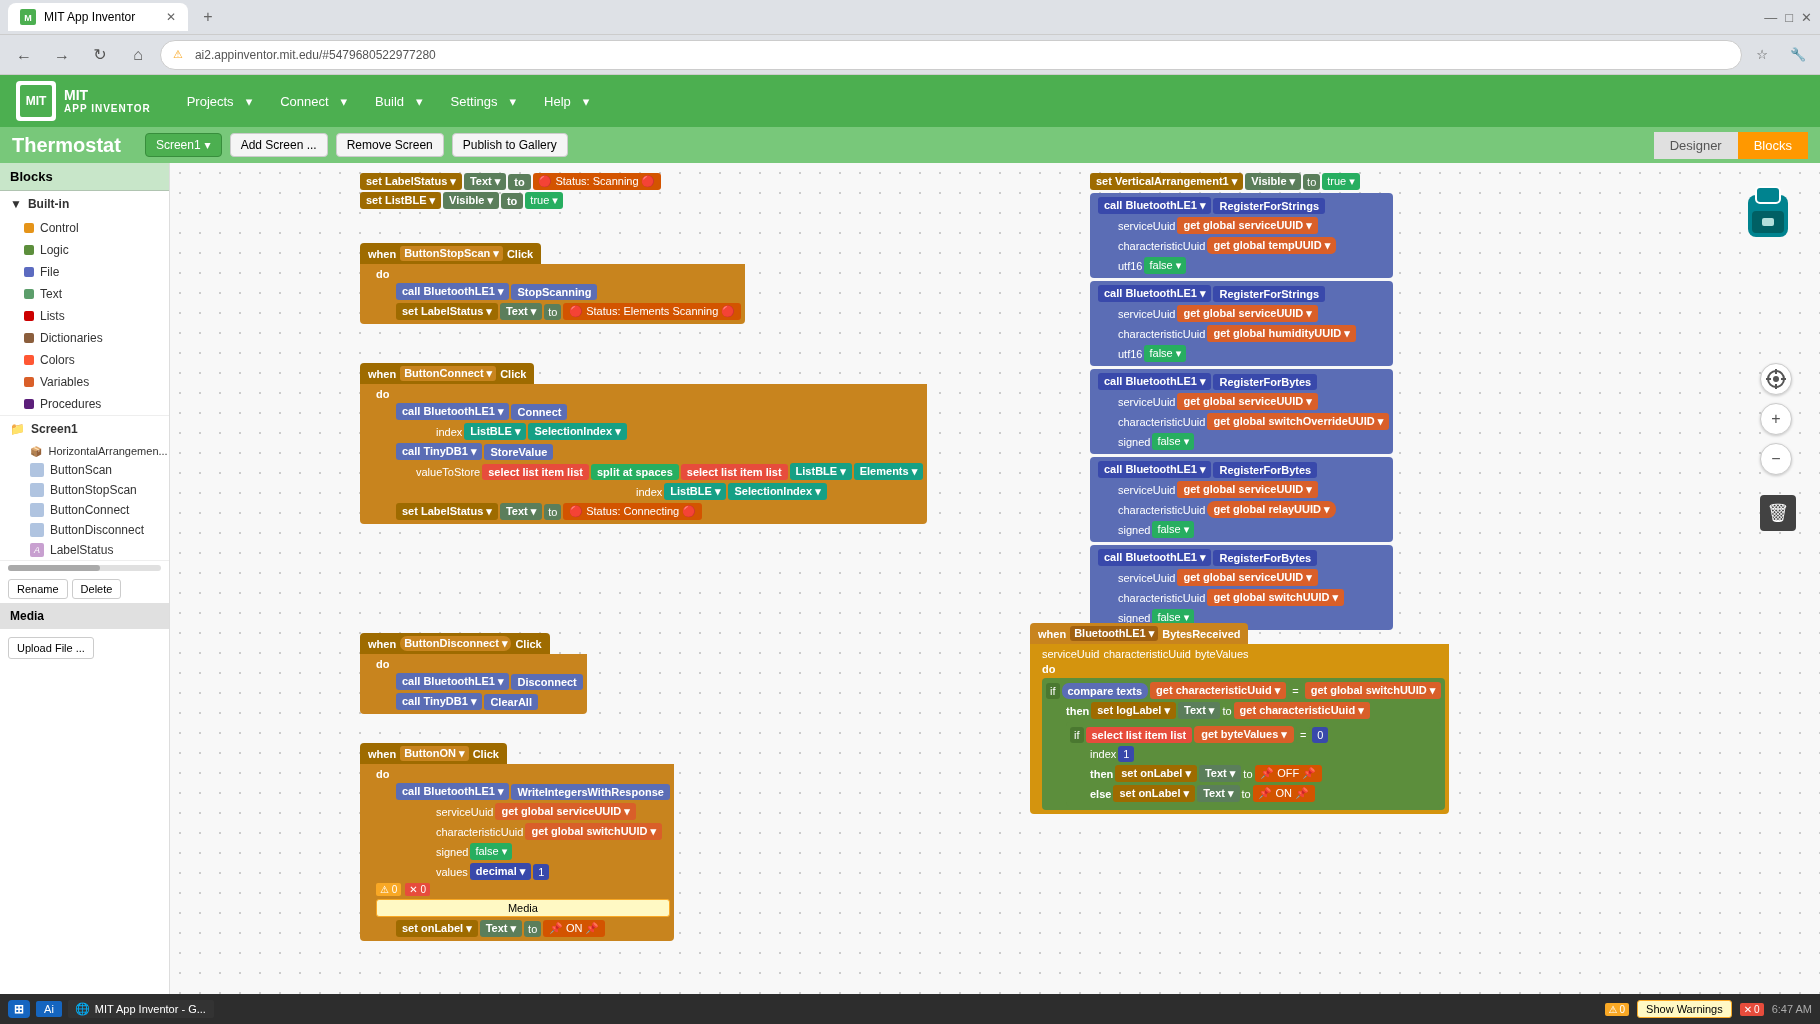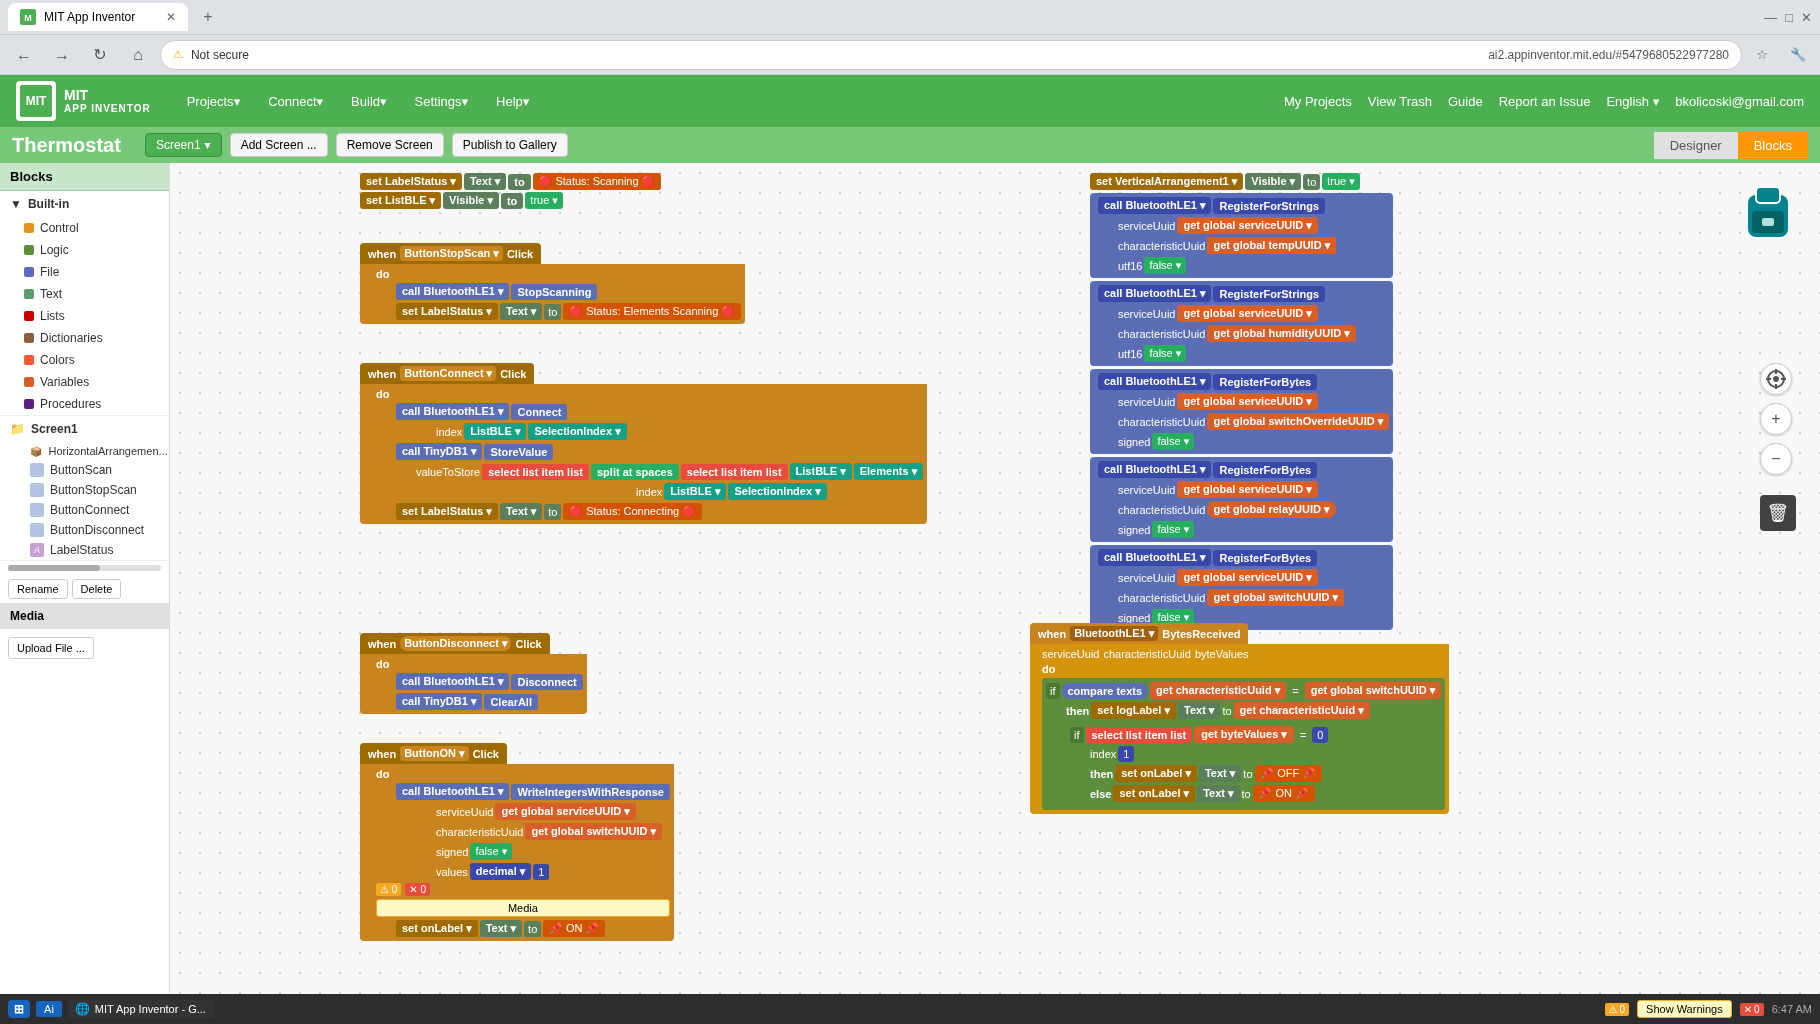--- a/index.html
+++ b/index.html
@@ -21,21 +21,21 @@
     .toolbar-icons { display: flex; align-items: center; gap: 8px; }
     .toolbar-icon { width: 28px; height: 28px; border-radius: 50%; display: flex; align-items: center; justify-content: center; cursor: pointer; color: #555; font-size: 13px; }
 
     
     .app-navbar { background: #4CAF50; height: 52px; display: flex; align-items: center; padding: 0 16px; gap: 24px; }
     .app-logo { display: flex; align-items: center; gap: 8px; }
     .app-logo-img { width: 40px; height: 40px; background: white; border-radius: 4px; display: flex; align-items: center; justify-content: center; }
     .app-logo-text { color: white; font-weight: bold; font-size: 14px; line-height: 1.2; }
     .app-logo-sub { font-size: 10px; letter-spacing: 1px; }
     .nav-menu { display: flex; align-items: center; gap: 4px; }
-    .nav-menu-item { color: white; padding: 6px 12px; border-radius: 4px; cursor: pointer; font-size: 13px; display: flex; align-items: center; gap: 0; }
+    .nav-menu-item { color: white; padding: 6px 12px; border-radius: 4px; cursor: pointer; font-size: 13px; display: flex; align-items: center; gap: 12px; }
     .nav-menu-right { margin-left: auto; display: flex; align-items: center; gap: 16px; }
     .nav-link { color: white; font-size: 13px; cursor: pointer; text-decoration: none; }
 
     
     .project-bar { background: #78c87a; height: 36px; display: flex; align-items: center; padding: 0 12px; gap: 8px; }
     .project-title { color: white; font-size: 20px; font-weight: bold; margin-right: 16px; }
     .screen-btn { background: #f5f5f5; border: 1px solid #ccc; border-radius: 4px; padding: 4px 10px; font-size: 12px; cursor: pointer; display: flex; align-items: center; gap: 4px; }
     .screen-btn-green { background: #4CAF50; color: white; border-color: #388e3c; }
     .remove-screen-btn { background: #f5f5f5; border: 1px solid #ccc; border-radius: 4px; padding: 4px 10px; font-size: 12px; cursor: pointer; }
     .publish-btn { background: #f5f5f5; border: 1px solid #ccc; border-radius: 4px; padding: 4px 10px; font-size: 12px; cursor: pointer; }
@@ -98,21 +98,20 @@
   </div>
 </div>
 
 <div class="address-bar-row">
   <button class="nav-btn">←</button>
   <button class="nav-btn">→</button>
   <button class="nav-btn">↻</button>
   <button class="nav-btn">⌂</button>
   <div class="address-bar">
     <span class="lock-icon">⚠</span>
-    <span class="address-text">Not secure</span>
     <span style="color:#555; margin-left:4px;">ai2.appinventor.mit.edu/#5479680522977280</span>
   </div>
   <div class="toolbar-icons">
     <div class="toolbar-icon">☆</div>
     <div class="toolbar-icon">🔧</div>
   </div>
 </div>
 
 <div class="app-navbar">
   <div class="app-logo">
@@ -141,28 +140,20 @@
         <span>▾</span>
     </div>
     <div class="nav-menu-item">
       <span>Settings</span>
         <span>▾</span>
     </div>
     <div class="nav-menu-item">
       <span>Help</span>
         <span>▾</span>
     </div>
-  </div>
-  <div class="nav-menu-right">
-    <a class="nav-link">My Projects</a>
-    <a class="nav-link">View Trash</a>
-    <a class="nav-link">Guide</a>
-    <a class="nav-link">Report an Issue</a>
-    <a class="nav-link">English ▾</a>
-    <a class="nav-link">bkolicoski@gmail.com</a>
   </div>
 </div>
 
 <div class="project-bar">
   <span class="project-title">Thermostat</span>
   <button class="screen-btn screen-btn-green">
     <span>Screen1</span>
       <span>▾</span>
   </button>
   <button class="screen-btn">Add Screen ...</button>
@@ -435,21 +426,21 @@
           <div style="display:flex; align-items:center; gap:2px;">
             <div style="background:#3949AB; color:white; padding:2px 6px; border-radius:3px; font-size:11px; font-weight:bold;">call BluetoothLE1 ▾</div>
             <div style="background:#3949AB; color:white; padding:2px 6px; border-radius:3px; font-size:11px; font-weight:bold;">RegisterForStrings</div>
           </div>
           <div style="display:flex; align-items:center; gap:2px; margin-left:20px;">
             <span style="color:white; font-size:11px;">serviceUuid</span>
             <div style="background:#d95f29; color:white; padding:2px 6px; border-radius:3px; font-size:11px; font-weight:bold;">get global serviceUUID ▾</div>
           </div>
           <div style="display:flex; align-items:center; gap:2px; margin-left:20px;">
             <span style="color:white; font-size:11px;">characteristicUuid</span>
-            <div style="background:#d95f29; color:white; padding:2px 6px; border-radius:0; font-size:11px; font-weight:bold;">get global tempUUID ▾</div>
+            <div style="background:#d95f29; color:white; padding:2px 6px; border-radius:5px; font-size:11px; font-weight:bold;">get global tempUUID ▾</div>
           </div>
           <div style="display:flex; align-items:center; gap:2px; margin-left:20px;">
             <span style="color:white; font-size:11px;">utf16</span>
             <div style="background:#27ae60; color:white; padding:2px 5px; border-radius:3px; font-size:11px;">false ▾</div>
           </div>
         </div>
 
         <div style="background:#5b6db5; padding:4px 4px 4px 8px; border-radius:4px; display:flex; flex-direction:column; gap:3px; margin-bottom:3px;">
           <div style="display:flex; align-items:center; gap:2px;">
             <div style="background:#3949AB; color:white; padding:2px 6px; border-radius:3px; font-size:11px; font-weight:bold;">call BluetoothLE1 ▾</div>

